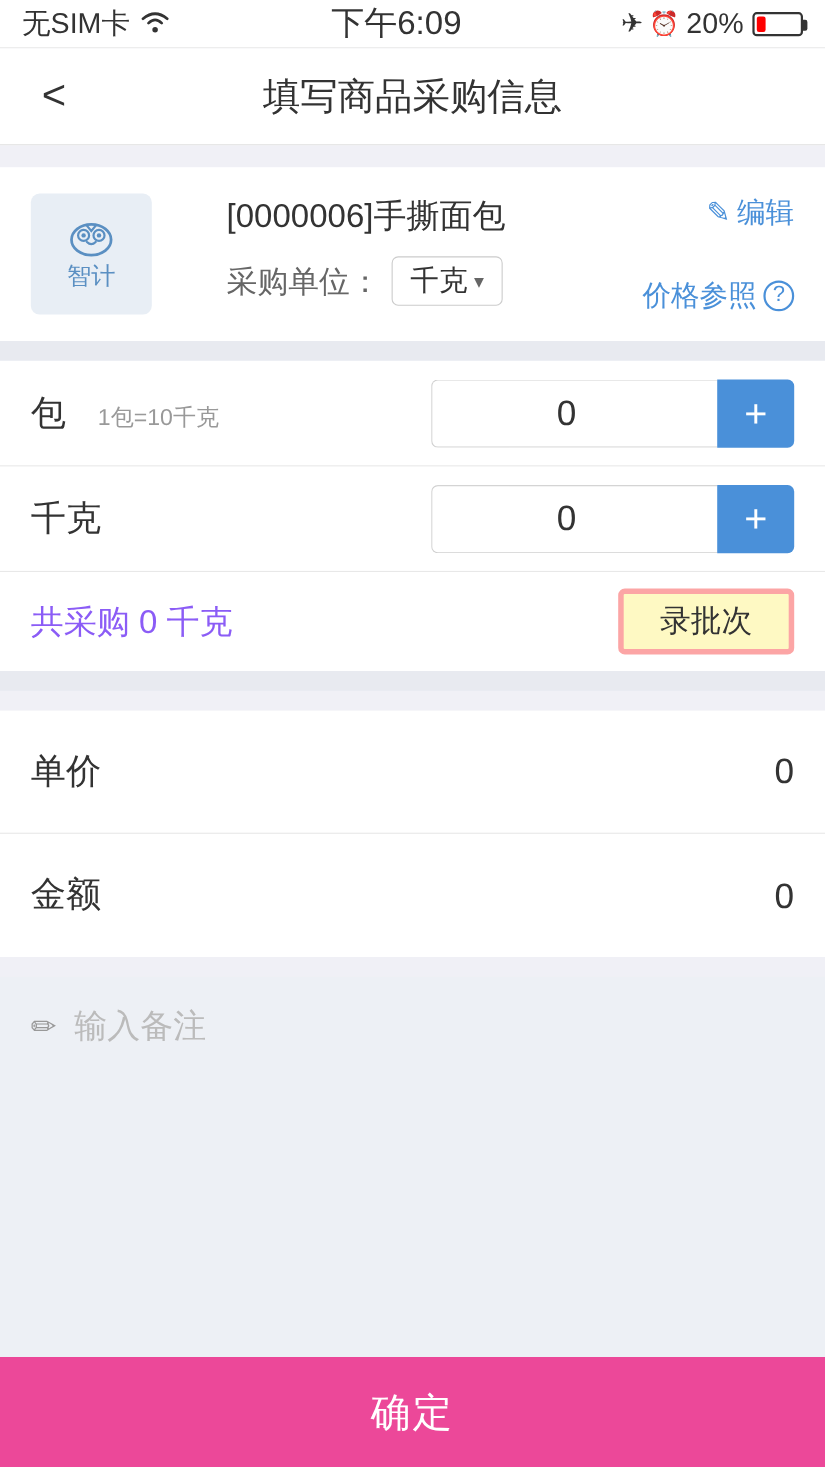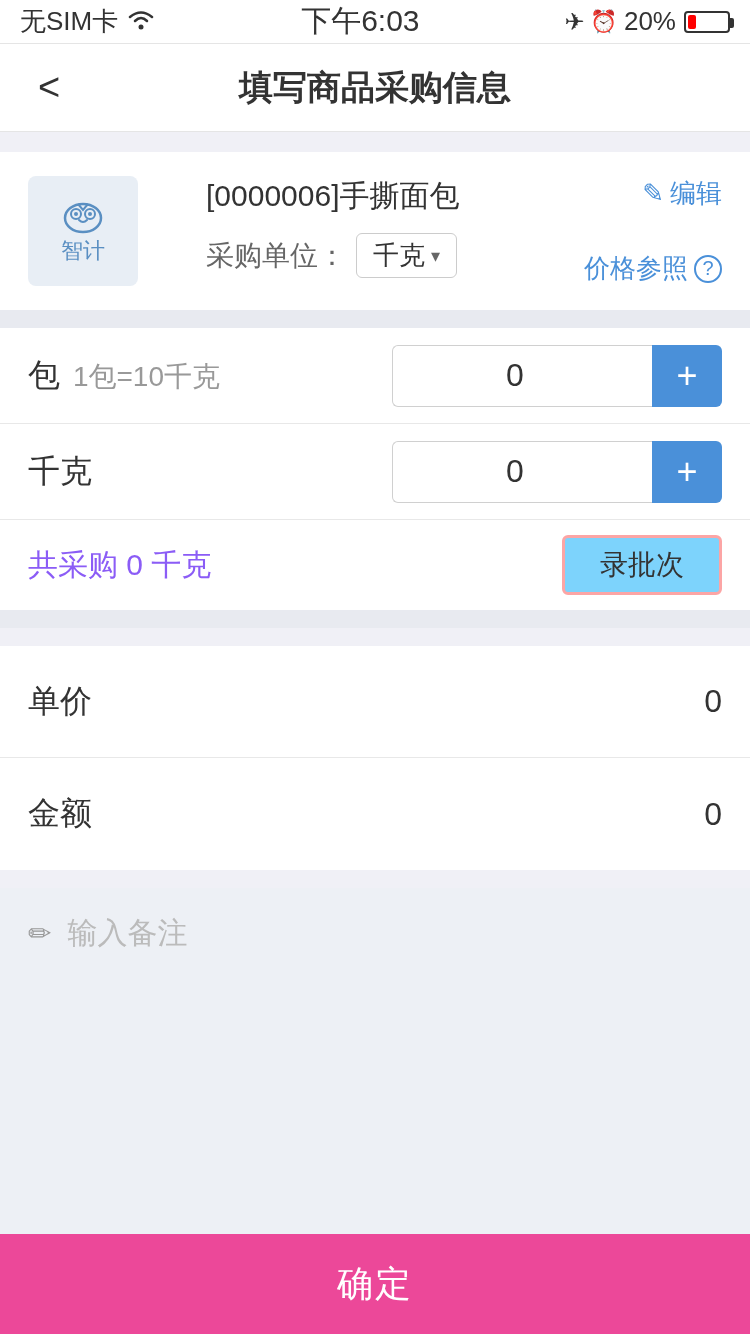--- a/index.html
+++ b/index.html
@@ -72,21 +72,21 @@
     .nav-back {
       position: absolute;
       left: 28px;
       font-size: 38px;
       color: #333;
       cursor: pointer;
       padding: 10px;
     }
     .nav-title {
       font-size: 34px;
-      font-weight: 700;
+      font-weight: 400;
       color: #333;
     }
 
     
     .product-card {
       background: #fff;
       margin-top: 20px;
       padding: 24px 28px;
       display: flex;
       align-items: flex-start;
@@ -196,23 +196,23 @@
       height: 96px;
       border-bottom: 1px solid #e8e8e8;
       gap: 20px;
     }
     .input-row-label {
       font-size: 32px;
       color: #333;
       min-width: 120px;
     }
     .unit-hint {
-      font-size: 28px;
+      font-size: 21px;
       color: #999;
-      margin-left: 4px;
+      margin-left: 20px;
     }
     .input-field-wrap {
       flex: 1;
       display: flex;
       align-items: center;
       justify-content: flex-end;
       gap: 0;
     }
     .qty-input {
       width: 260px;
@@ -249,23 +249,23 @@
       padding: 0 28px;
       height: 90px;
     }
     .total-label {
       font-size: 30px;
       color: #8b5cf6;
     }
     .record-batch-btn {
       width: 160px;
       height: 60px;
-      border: 3px solid #fca5a5;
+      border: 5px solid #fca5a5;
       border-radius: 6px;
-      background: #7dd3fc;
+      background: #fef9c3;
       color: #333;
       font-size: 28px;
       display: flex;
       align-items: center;
       justify-content: center;
       cursor: pointer;
     }
 
     
     .info-section {
@@ -353,21 +353,21 @@
       <span>无SIM卡</span>
       <span>
         <svg width="30" height="22" viewBox="0 0 30 22">
           <path d="M15 18 Q15 18 15 18" stroke="#333" stroke-width="3" fill="none"></path>
           <path d="M9 13 Q15 7 21 13" stroke="#333" stroke-width="2.5" fill="none" stroke-linecap="round"></path>
           <path d="M4 9 Q15 0 26 9" stroke="#333" stroke-width="2.5" fill="none" stroke-linecap="round"></path>
           <circle cx="15" cy="19" r="2.5" fill="#333"></circle>
         </svg>
       </span>
     </div>
-    <div class="status-center">下午6:03</div>
+    <div class="status-center">下午6:09</div>
     <div class="status-right">
       <span style="font-size:24px;">✈</span>
       <span style="font-size:22px;">⏰</span>
       <span>20%</span>
       <span class="battery-icon">
         <span class="battery-fill"></span>
       </span>
     </div>
   </div>
 

